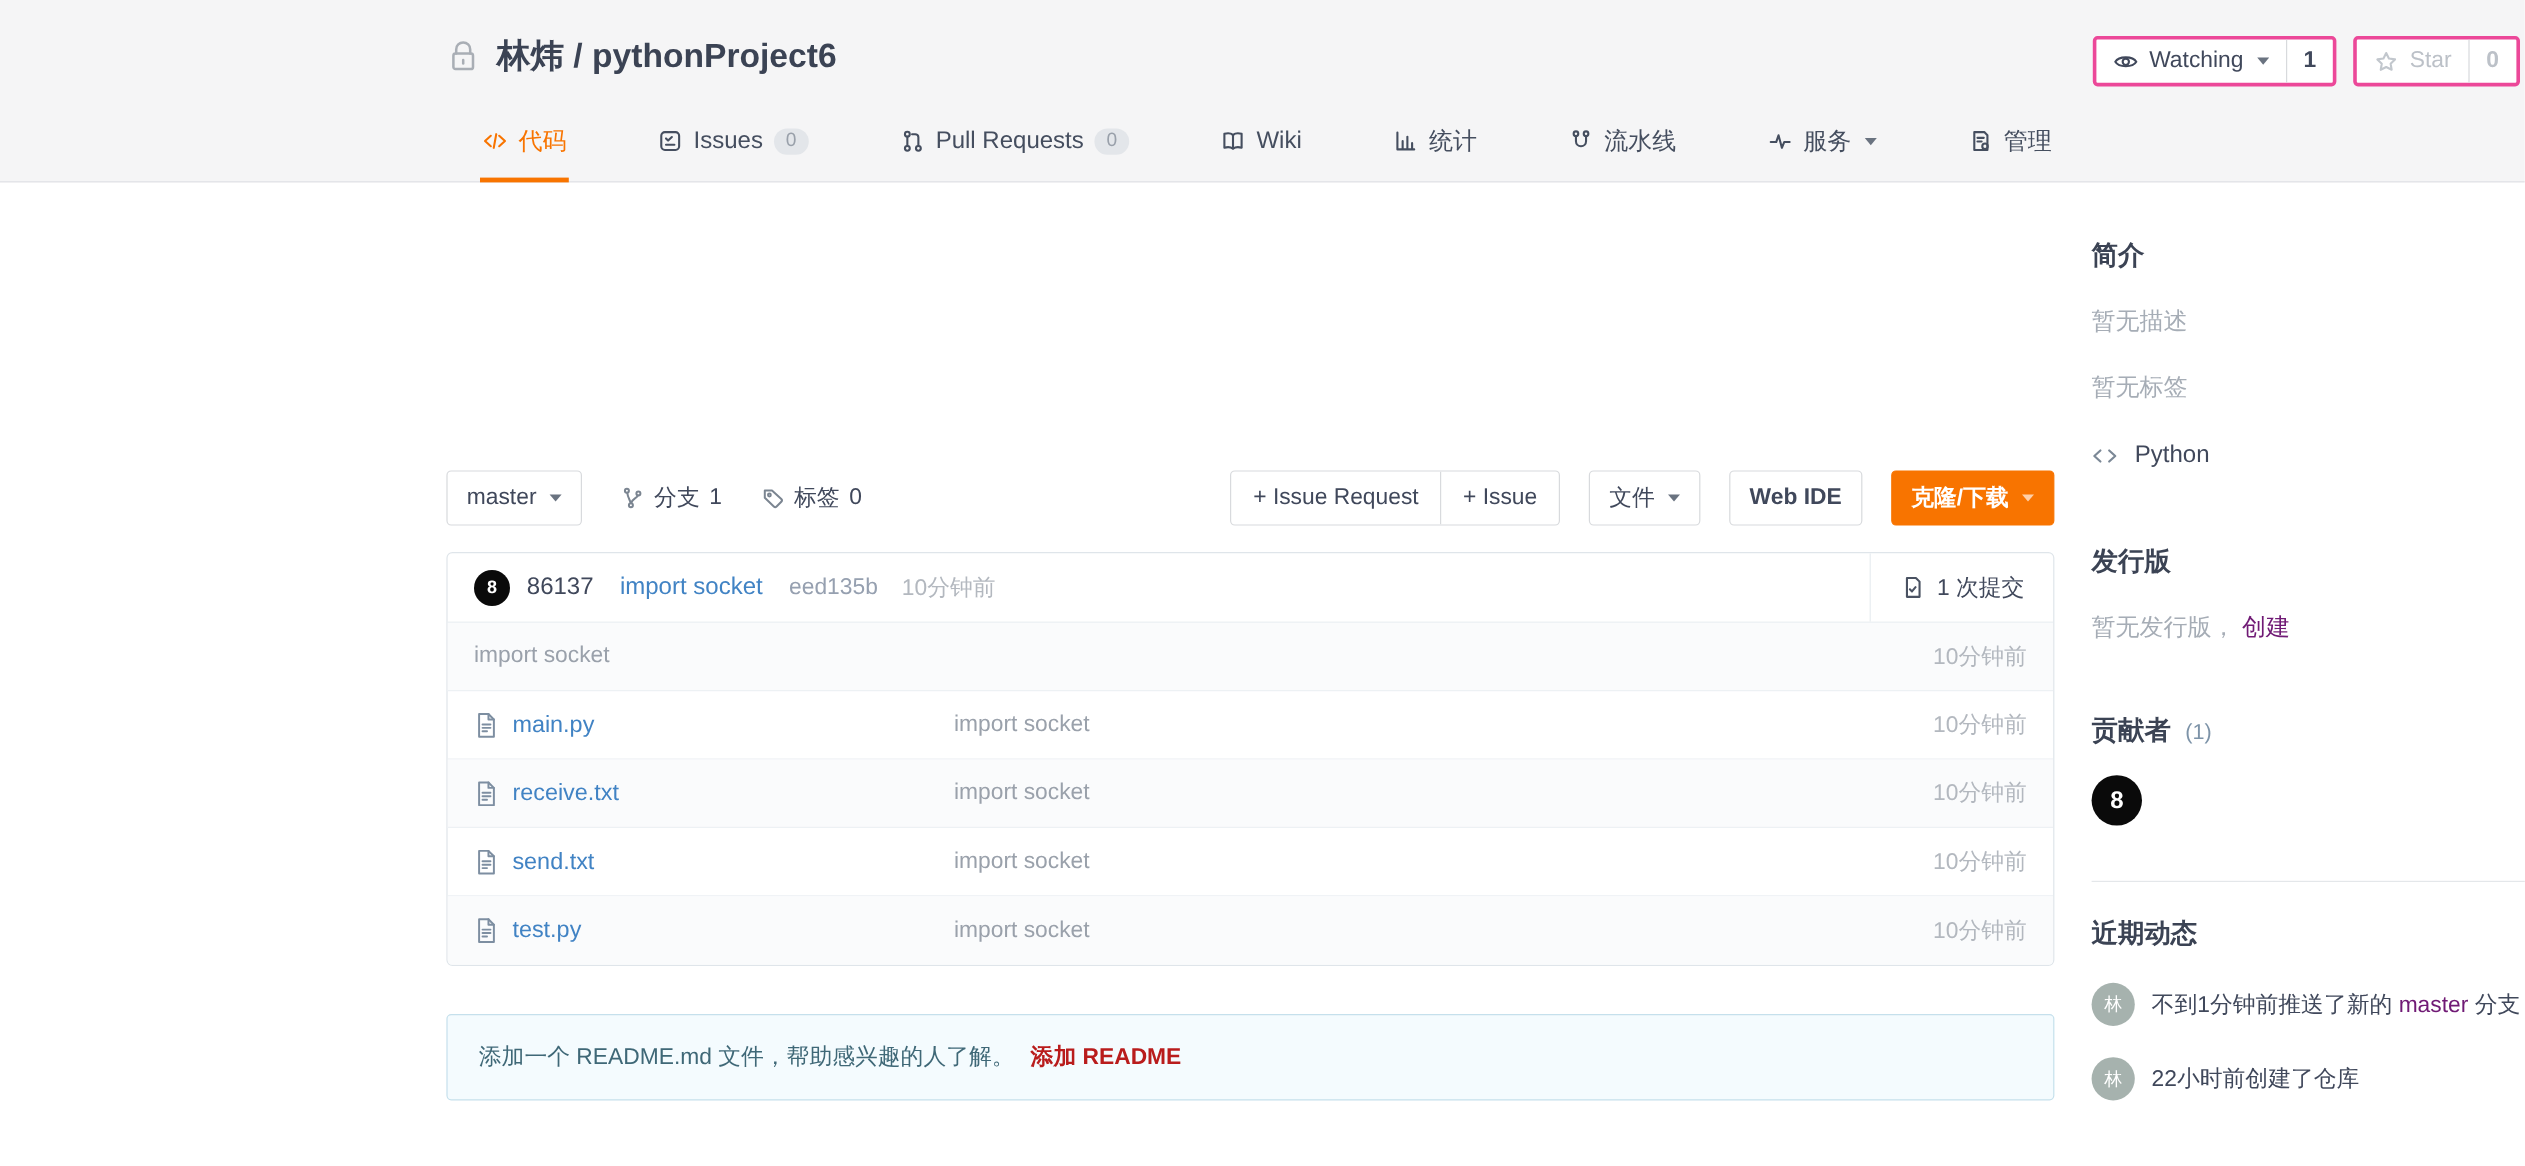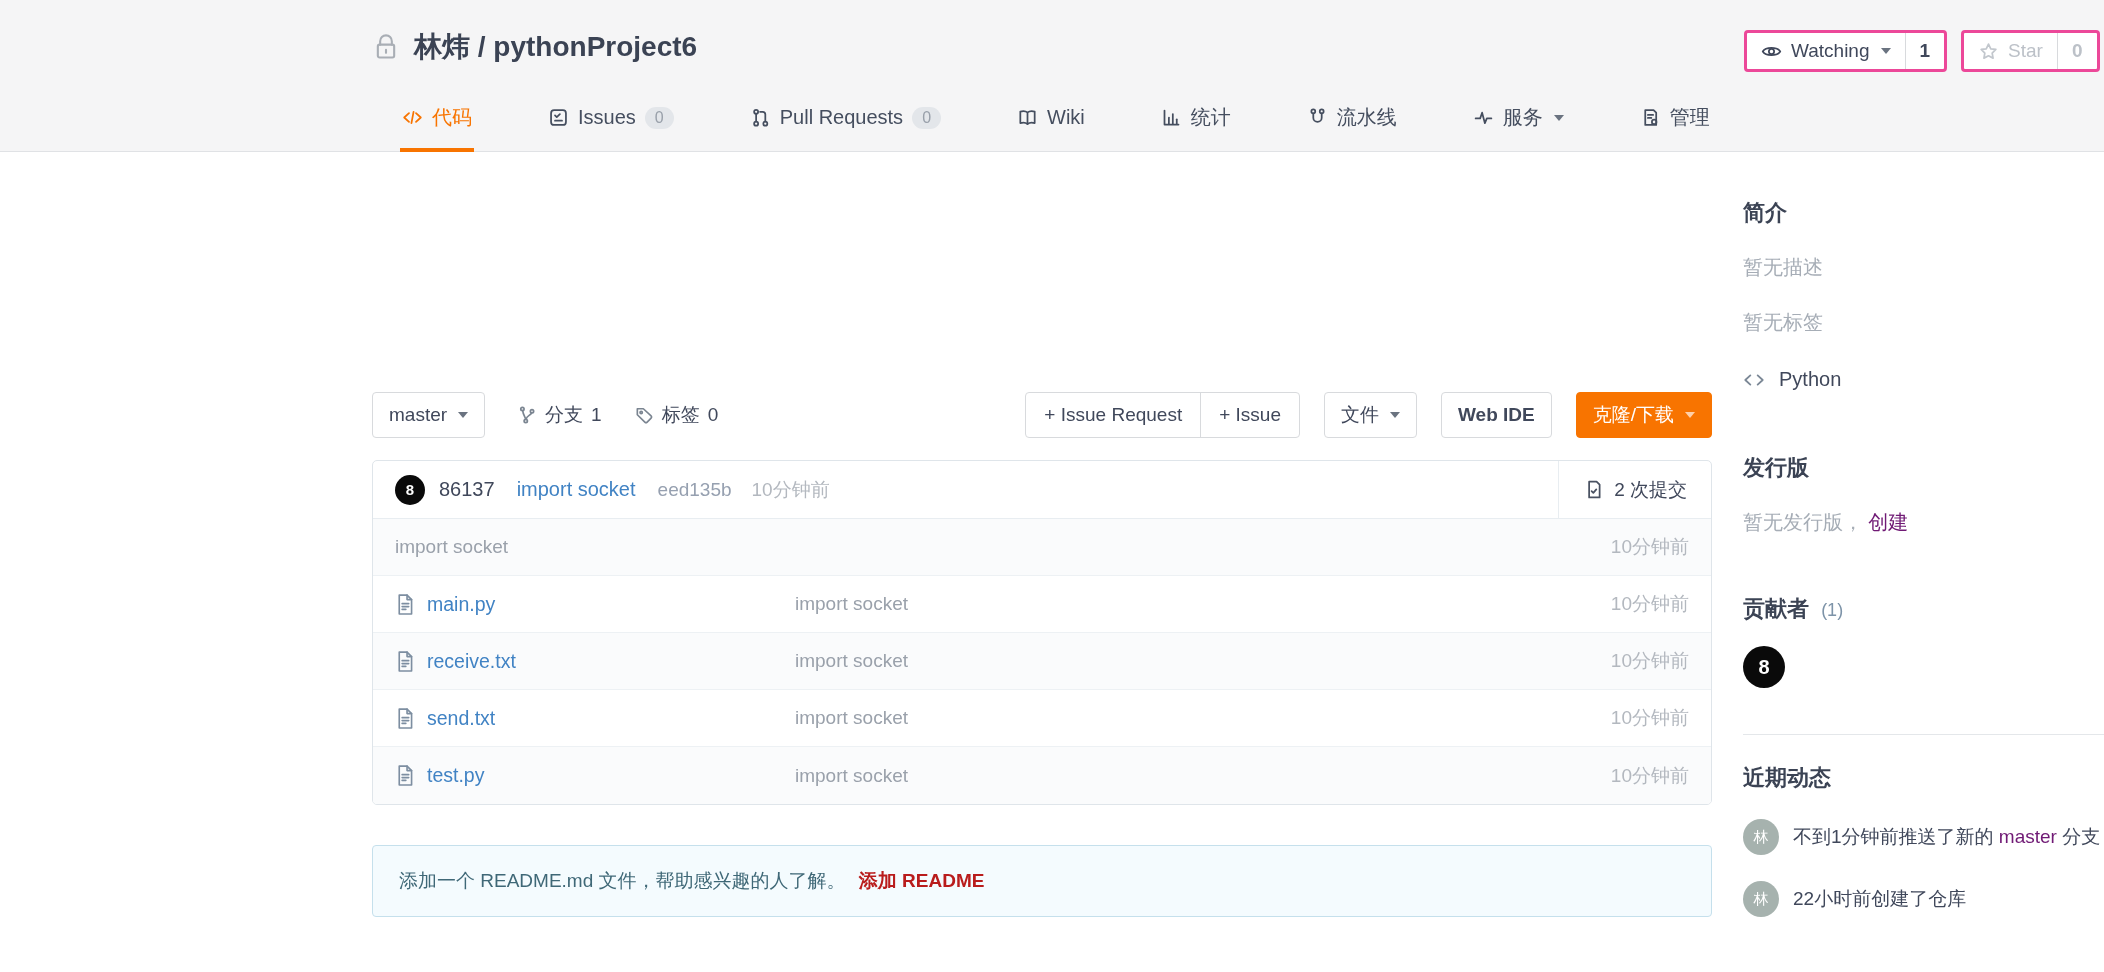--- a/index.html
+++ b/index.html
@@ -38,21 +38,21 @@
   .btn { display:inline-flex; align-items:center; gap:9px; background:#fff; border:1px solid #d8dadd;
     border-radius:4px; height:46px; padding:0 16px; font-size:19px; color:#40485b; cursor:pointer; }
   .stat { display:flex; align-items:center; gap:8px; margin-left:32px; font-size:19px; }
   .stat .ic { width:20px; height:20px; color:#7b8591; }
   .tb-right { display:flex; align-items:center; }
   .joined { display:inline-flex; border:1px solid #d8dadd; border-radius:4px; height:46px; overflow:hidden; background:#fff; }
   .joined .jseg { display:flex; align-items:center; padding:0 18px; cursor:pointer; }
   .joined .jseg + .jseg { border-left:1px solid #d8dadd; }
   .gap24 { margin-left:24px; }
   .bold { font-weight:bold; }
-  .btn-orange { background:#f87400; border-color:#f87400; color:#fff; font-weight:normal; }
+  .btn-orange { background:#f87400; border-color:#f87400; color:#fff; font-weight:bold; }
   .btn-orange .caret { border-top-color:#ffd0a8; }
 
   
   .panel { border:1px solid #dfe5ea; border-radius:5px; overflow:hidden; background:#fff; }
   .commit-bar { display:flex; align-items:center; height:58px; padding-left:22px; border-bottom:1px solid #e8edf1; }
   .avatar-sm { width:30px; height:30px; border-radius:50%; background:#0a0a0a; color:#fff; font-size:15px;
     font-weight:bold; display:flex; align-items:center; justify-content:center; flex:none; }
   .commit-author { margin-left:14px; font-size:20px; }
   .commit-msg { margin-left:22px; color:#4183c4; font-size:20px; cursor:pointer; }
   .commit-sha { margin-left:22px; color:#96a0b0; font-size:19px; cursor:pointer; }
@@ -251,21 +251,21 @@
         <span class="avatar-sm">8</span>
         <span class="commit-author">86137</span>
         <span class="commit-msg">import socket</span>
         <span class="commit-sha">eed135b</span>
         <span class="commit-time">10分钟前</span>
         <span class="commit-count">
           <svg class="ic" viewBox="0 0 24 24">
             <path d="M7 3h8.5L19 6.5V21H7Z"></path>
               <polyline points="9.8 13.8 11.8 15.8 15.2 11.8"></polyline>
           </svg>
-          <span>2 次提交</span>
+          <span>1 次提交</span>
         </span>
       </div>
 
       <div class="frow">
         <span class="fmsg">import socket</span>
         <span class="ftime">10分钟前</span>
       </div>
       <div class="frow">
         <span class="fname">
           <svg class="ic" viewBox="0 0 24 28">

